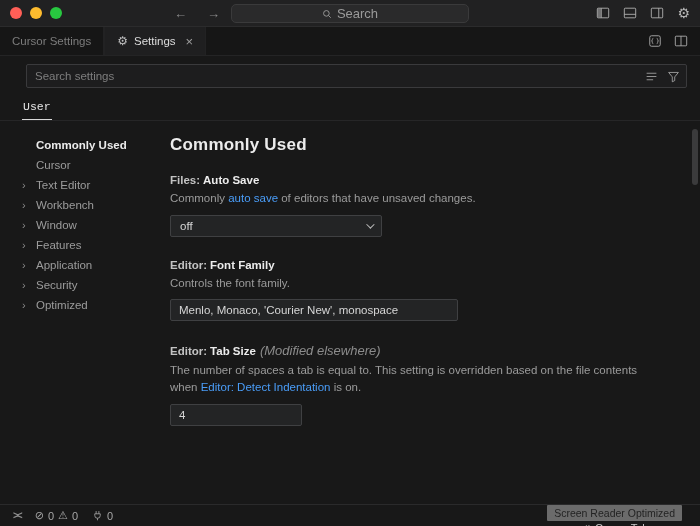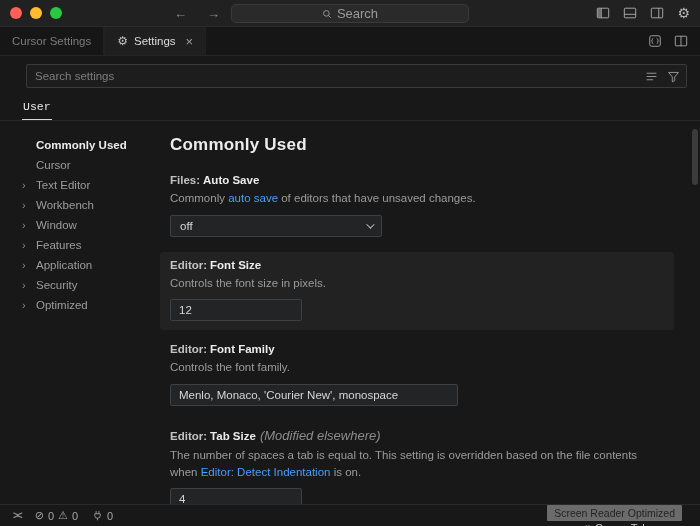--- a/index.html
+++ b/index.html
@@ -208,29 +208,20 @@
         <span>Commonly </span><a>auto save</a><span> of editors that have unsaved changes.</span>
       </div>
       <div class="ctrl">
         <div class="select">
           <span>off</span>
           <span class="chevron"></span>
         </div>
       </div>
     </div>
 
-    <div class="section hl">
-      <div class="sec-title">
-        <span class="cat">Editor:</span><span class="nm">Font Size</span>
-      </div>
-      <div class="sec-desc">Controls the font size in pixels.</div>
-      <div class="ctrl">
-        <input class="txt" value="12" style="">
-      </div>
-    </div>
 
     <div class="section">
       <div class="sec-title">
         <span class="cat">Editor:</span><span class="nm">Font Family</span>
       </div>
       <div class="sec-desc">Controls the font family.</div>
       <div class="ctrl">
         <input class="txt wide" value="Menlo, Monaco, 'Courier New', monospace" style="">
       </div>
     </div>

